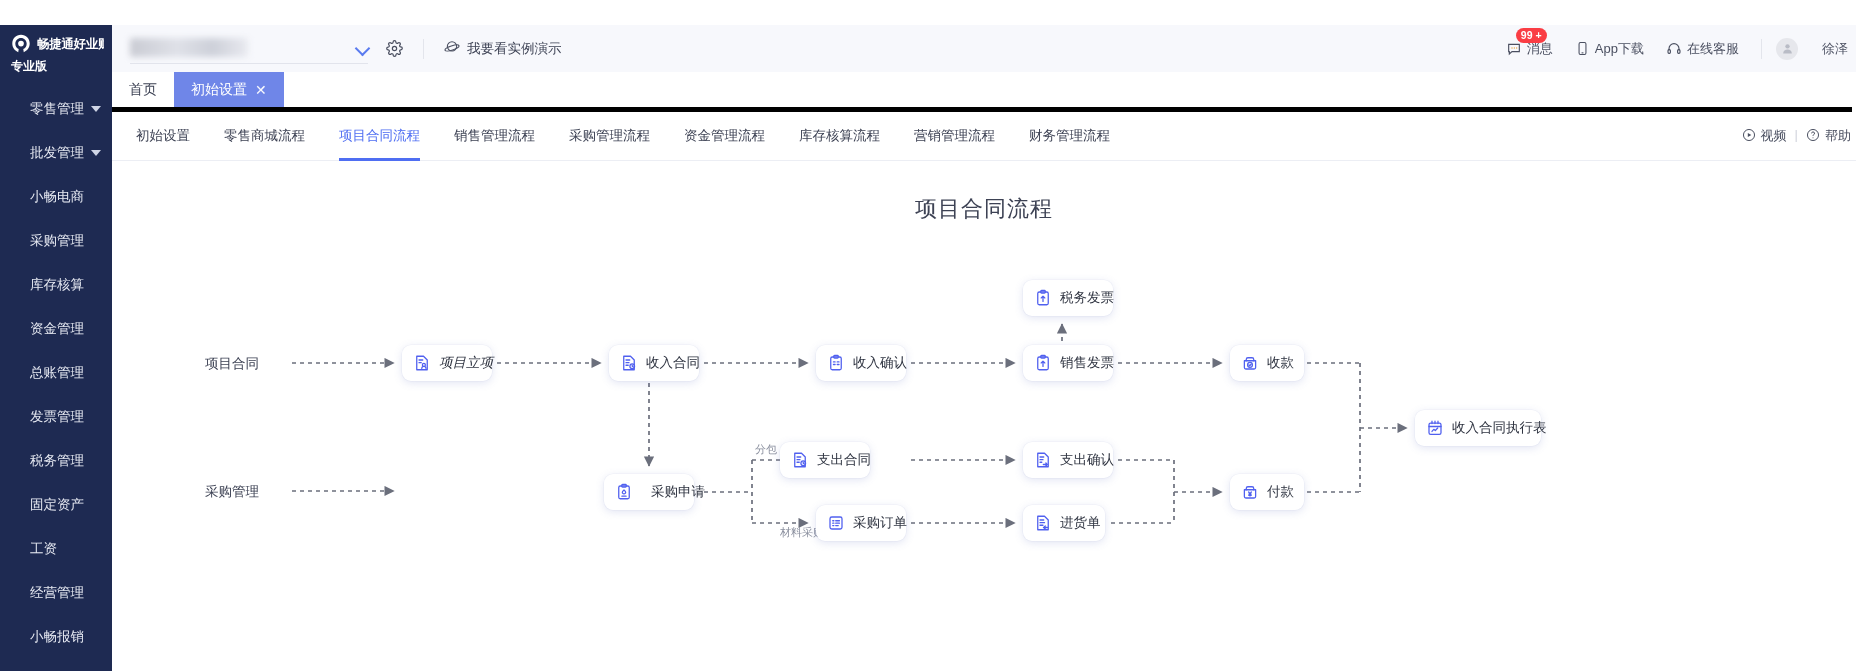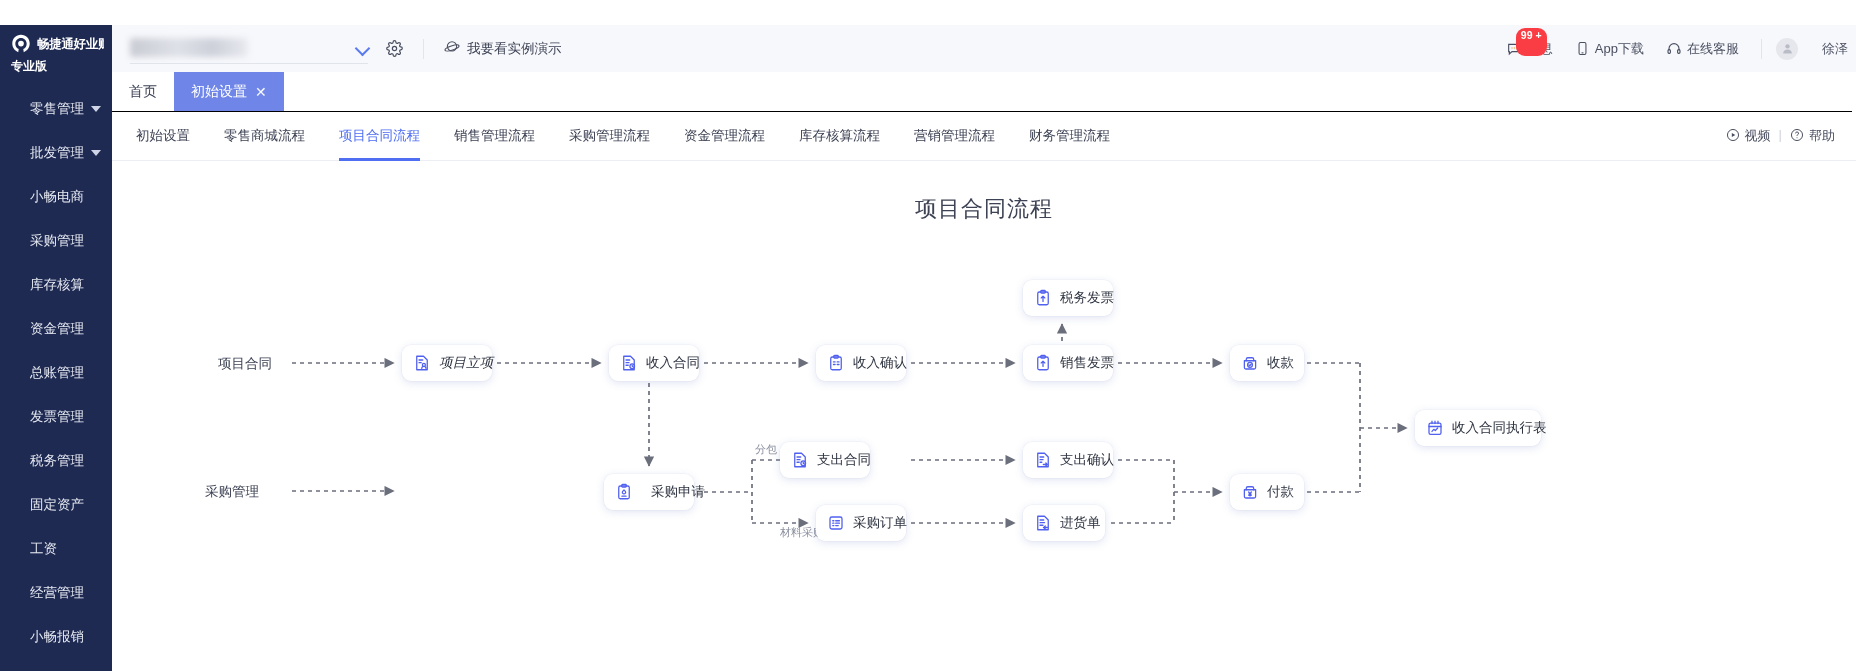--- a/index.html
+++ b/index.html
@@ -76,34 +76,34 @@
   .topbar-right {
     margin-left: auto; display: flex; align-items: center; padding-right: 8px;
   }
   .tr-item {
     display: flex; align-items: center; gap: 5px; font-size: 13px; color: #4a4f60;
     margin-left: 22px; cursor: pointer; position: relative; white-space: nowrap;
   }
   .badge {
     position: absolute; left: 10px; top: -12px;
     background: #fa3d44; color: #fff; font-size: 10.5px; font-weight: 700;
-    border-radius: 9px; padding: 1px 5px 14px 5px; line-height: 13px;
+    border-radius: 9px; padding: 1px 5px 1px 5px; line-height: 13px;
     white-space: nowrap;
   }
   .avatar {
     width: 22px; height: 22px; border-radius: 50%; background: #e6e7ec;
     display: flex; align-items: center; justify-content: center;
   }
   .user-name { font-size: 13px; color: #4a4f60; overflow:hidden; max-width:28px; }
 
   
   .tabstrip {
     position: absolute; left: 112px; top: 72px; right: 4px; height: 40px;
     background: #fff; display: flex; align-items: stretch;
-    border-bottom: 1px solid #000000;
+    border-bottom: 5px solid #000000;
   }
   .wtab {
     display: flex; align-items: center; padding: 0 17px; font-size: 14px;
     color: #3d4254; cursor: pointer; gap: 8px;
   }
   .wtab.active { background: #6f86e8; color: #fff; }
   .wtab .x { font-size: 14px; opacity: .95; line-height: 1; }
 
   
   .subnav {
@@ -117,21 +117,21 @@
     white-space: nowrap;
   }
   .sub-item:first-child { margin-left: 24px; }
   .sub-item.active { color: #4f6ef2; }
   .sub-item.active::after {
     content: ""; position: absolute; left: 0; right: 0; bottom: 0;
     height: 2.5px; background: #4f6ef2;
   }
   .subnav-right {
     margin-left: auto; display: flex; align-items: flex-start; gap: 0px;
-    padding-right: 21px; font-size: 13px; color: #4a4f60;
+    padding-right: 5px; font-size: 13px; color: #4a4f60;
   }
   .srl { display: flex; align-items: center; gap: 5px; cursor: pointer; white-space: nowrap;}
   .srl-div { margin: 0 8px; color: #d0d3dc; }
 
   
   .canvas {
     position: absolute; left: 112px; top: 161px; right: 0; bottom: 0;
     background: #fff; overflow: hidden;
   }
   .flow-title {
@@ -372,21 +372,21 @@
         <line x1="1062" y1="331" x2="1110" y2="331" marker-end="url(#ah)"></line>
 
         <line x1="1195" y1="202" x2="1248" y2="202"></line>
         <line x1="1195" y1="331" x2="1248" y2="331"></line>
         <line x1="1248" y1="202" x2="1248" y2="331"></line>
         <line x1="1248" y1="267" x2="1295" y2="267" marker-end="url(#ah)"></line>
       </g>
     </svg>
 
     <div id="row-labels">
-        <div class="rowlabel" style="left: 106px; top: 194px;">项目合同</div>
+        <div class="rowlabel" style="left: 93px; top: 194px;">项目合同</div>
         <div class="rowlabel" style="left: 93px; top: 322px;">采购管理</div>
       </div>
     <div id="edge-labels">
         <div class="edgelabel" style="left: 643px; top: 281px;">分包</div>
         <div class="edgelabel" style="left: 629px; top: 364px; margin-left: 39px;">材料采购</div>
       </div>
     <div id="nodes">
         <div class="node" style="left: 290px; top: 184px; width: 90px; font-style: italic;">
           <span class="ico">
             <svg width="18" height="18" viewBox="0 0 24 24" fill="none" stroke="#5060ef" stroke-width="1.7" stroke-linecap="round" stroke-linejoin="round">

